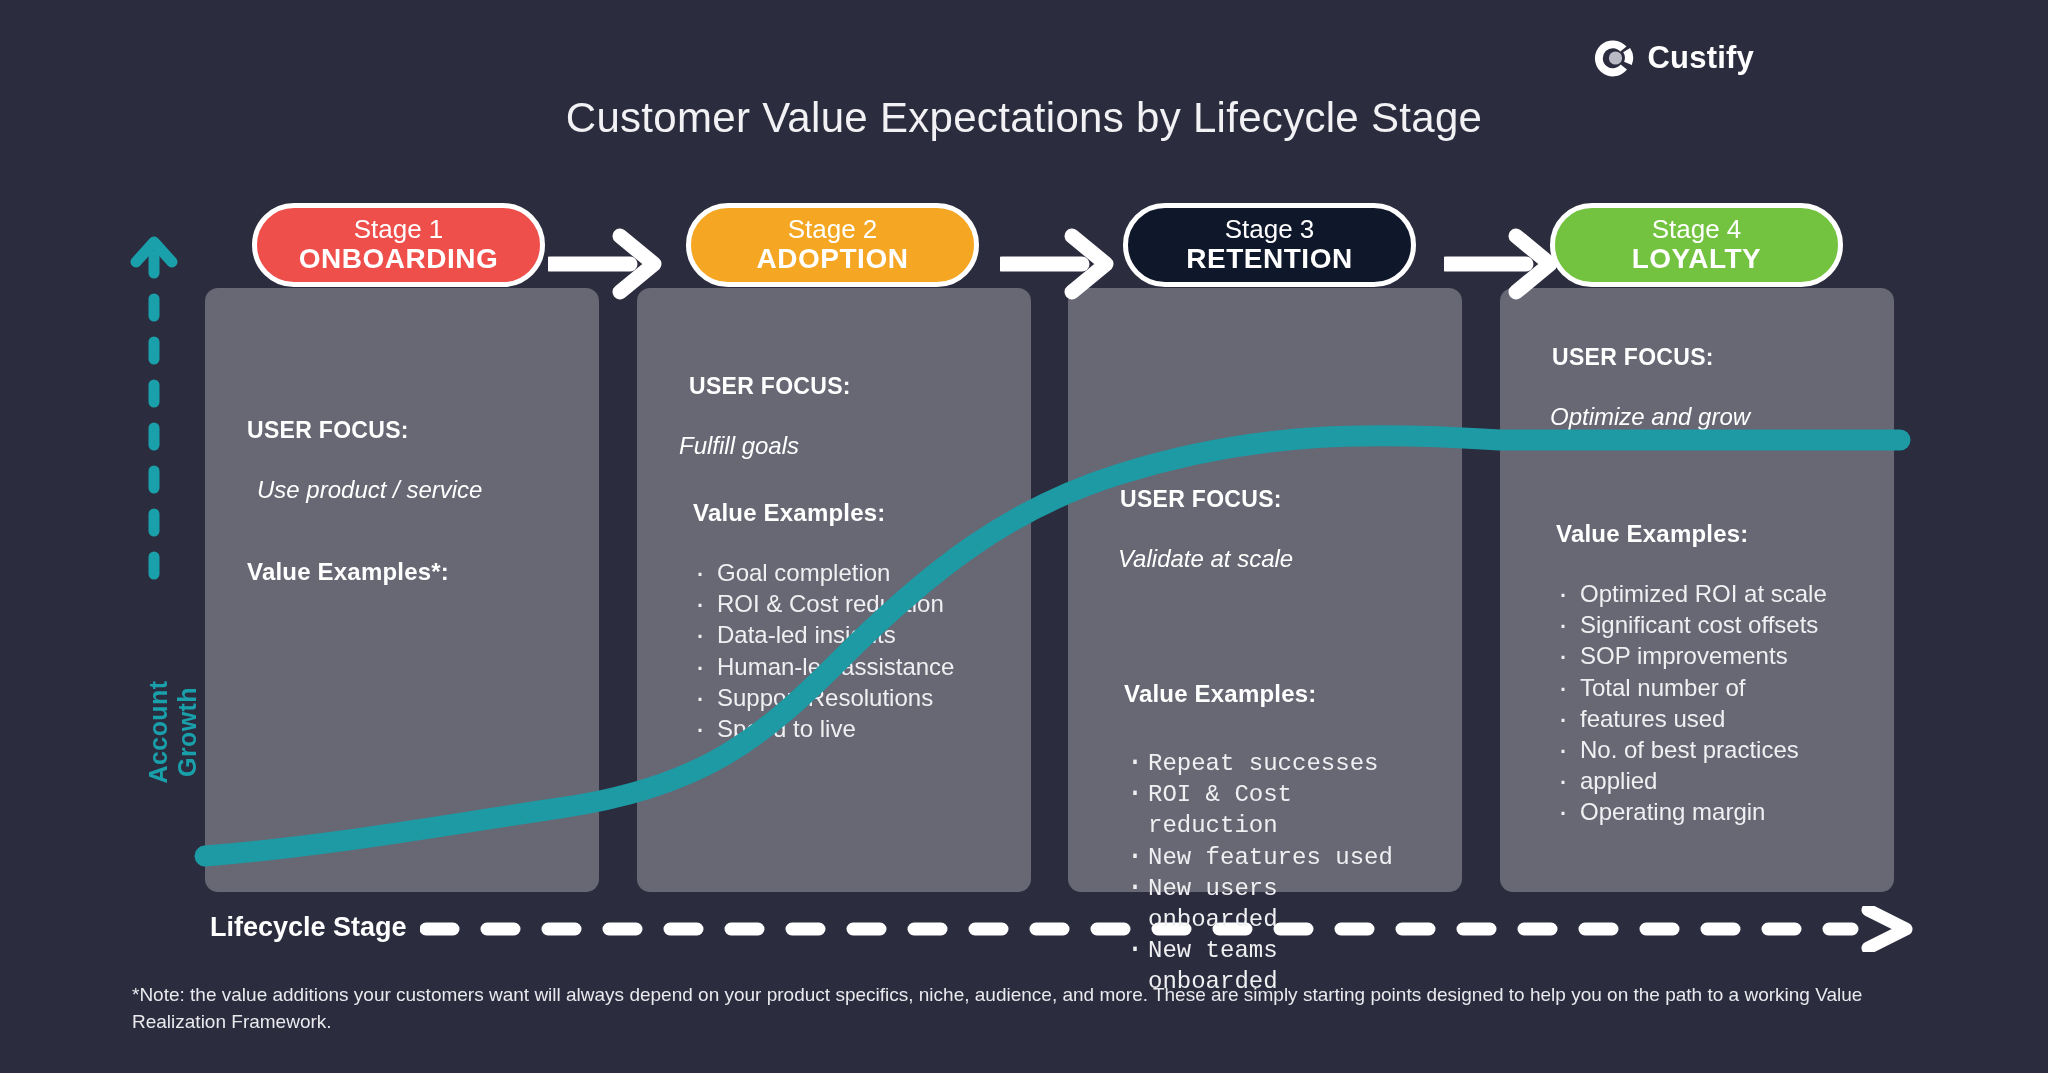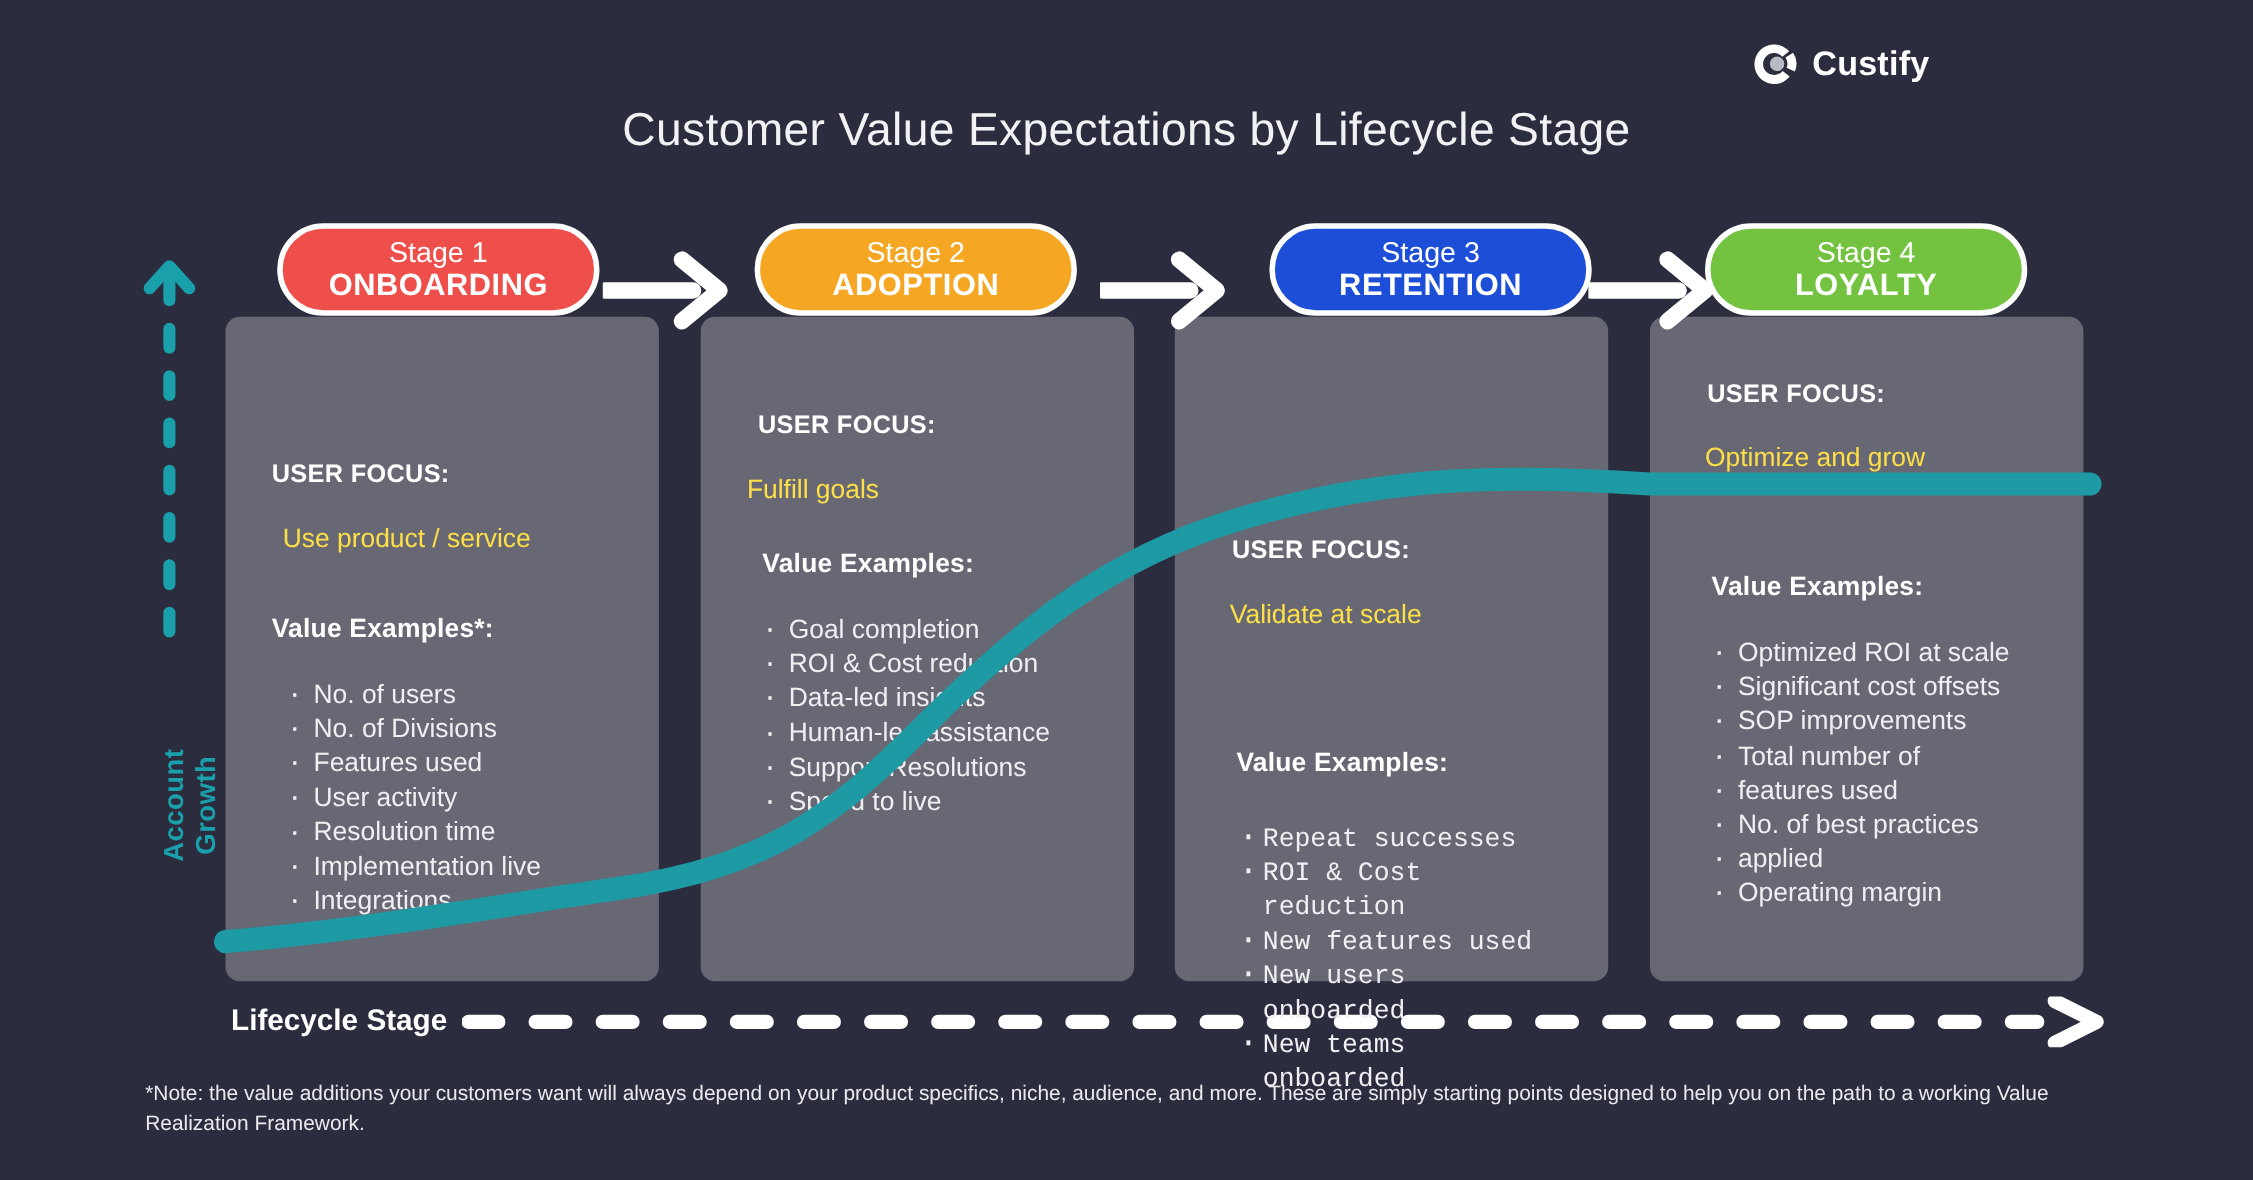--- a/index.html
+++ b/index.html
@@ -43,21 +43,21 @@
   .connector { position: absolute; top: 228px; height: 72px; z-index: 5; }
 
   
   .panel {
     position: absolute; top: 288px; height: 604px;
     background: #676874; border-radius: 13px; z-index: 2;
     padding: 0 42px;
   }
   .panel-inner { position: relative; width: 100%; height: 100%; }
   .focus-label { position: absolute; font-size: 23px; font-weight: 700; color: #ffffff; letter-spacing: .3px; }
-  .focus-text  { position: absolute; font-size: 24px; font-weight: 400; color: #fde047; }
+  .focus-text  { position: absolute; font-size: 24px; font-weight: 400; color: #ffffff; font-style: italic; }
   .ve-label    { position: absolute; font-size: 24px; font-weight: 700; color: #ffffff; letter-spacing: .2px; }
   .ve-list     { position: absolute; list-style: none; }
   .ve-list li {
     font-size: 24px; color: #f0f0f3; line-height: 1.3;
     padding-left: 26px; position: relative;
   }
   .ve-list li::before {
     content: "\00b7"; position: absolute; left: 4px; top: -2px;
     font-size: 30px; line-height: 1.1; color: #f0f0f3;
   }
@@ -110,29 +110,20 @@
   <svg class="connector" style="left:1444px; width:120px;" viewBox="0 0 120 72">
     <line x1="2" y1="36" x2="82" y2="36" stroke="#ffffff" stroke-width="15" stroke-linecap="round"></line>
     <path d="M72 8 L106 36 L72 64" fill="none" stroke="#ffffff" stroke-width="15" stroke-linecap="round" stroke-linejoin="round"></path>
   </svg>
 
   <div class="panel" style="left:205px; width:394px;">
     <div class="panel-inner">
       <div class="focus-label" style="top:129px; left:0;">USER FOCUS:</div>
       <div class="focus-text" style="top:188px; left:10px;">Use product / service</div>
       <div class="ve-label" style="top:270px; left:0;">Value Examples*:</div>
-      <ul class="ve-list" style="top:328px; left:12px;">
-        <li>No. of users</li>
-        <li>No. of Divisions</li>
-        <li>Features used</li>
-        <li>User activity</li>
-        <li>Resolution time</li>
-        <li>Implementation live</li>
-        <li>Integrations</li>
-      </ul>
     </div>
   </div>
 
   <div class="panel" style="left:637px; width:394px;">
     <div class="panel-inner">
       <div class="focus-label" style="top:85px; left:10px;">USER FOCUS:</div>
       <div class="focus-text" style="top:144px; left:0;">Fulfill goals</div>
       <div class="ve-label" style="top:211px; left:14px;">Value Examples:</div>
       <ul class="ve-list" style="top:269px; left:12px;">
         <li>Goal completion</li>
@@ -179,21 +170,21 @@
   </div>
 
   <div class="badge" style="left:252px; width:293px; background:#ef4f4b;">
     <span class="b-top">Stage 1</span>
     <span class="b-bot">ONBOARDING</span>
   </div>
   <div class="badge" style="left:686px; width:293px; background:#f5a623;">
     <span class="b-top">Stage 2</span>
     <span class="b-bot">ADOPTION</span>
   </div>
-  <div class="badge" style="left:1154px; width:293px; background:#1d4ed8;">
+  <div class="badge" style="left:1123px; width:293px; background:#0f172a;">
     <span class="b-top">Stage 3</span>
     <span class="b-bot">RETENTION</span>
   </div>
   <div class="badge" style="left:1550px; width:293px; background:#73c341;">
     <span class="b-top">Stage 4</span>
     <span class="b-bot">LOYALTY</span>
   </div>
 
   <svg class="curve" viewBox="0 0 2048 1073">
     <path d="M 205 856

